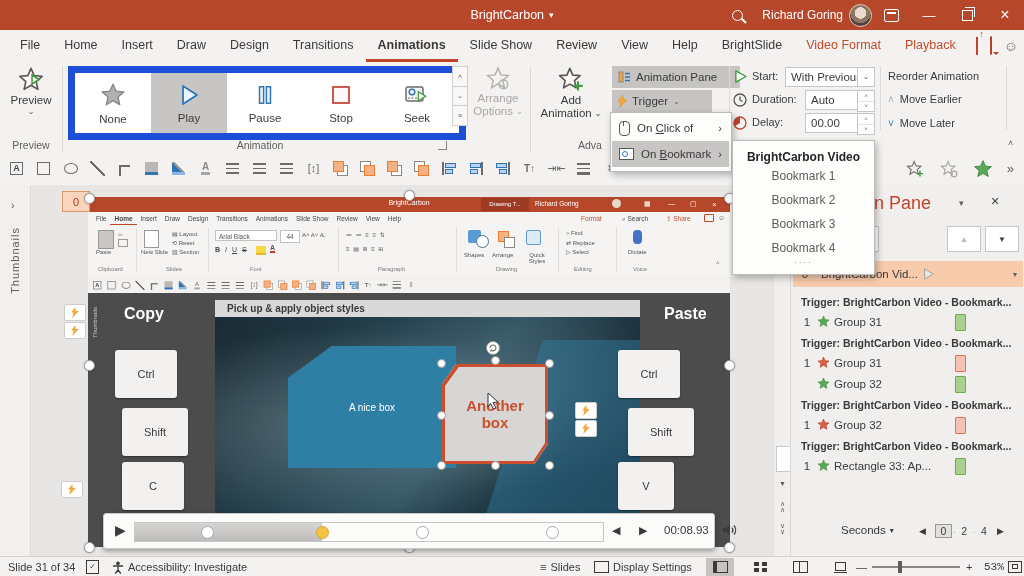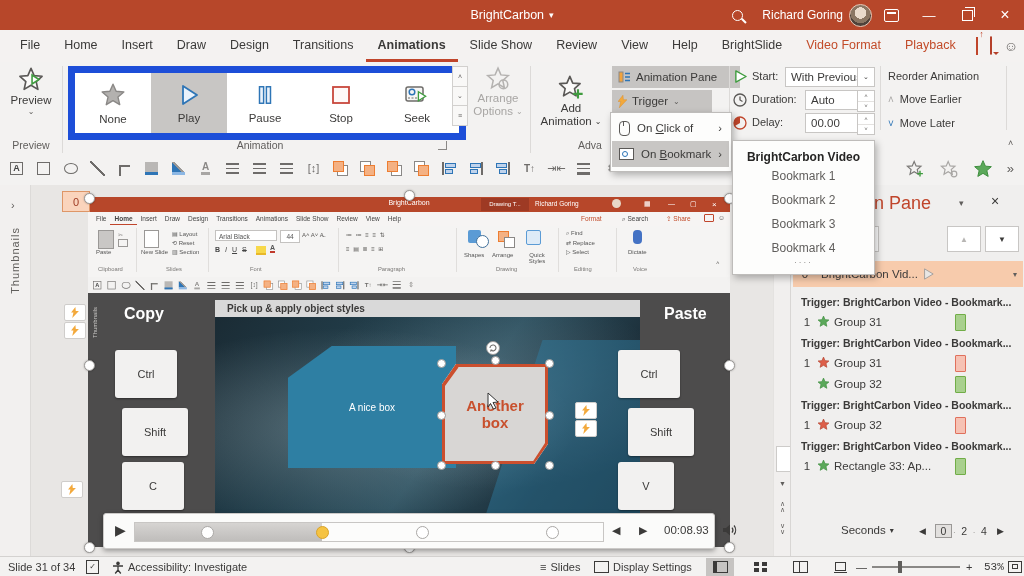--- a/index.html
+++ b/index.html
@@ -286,21 +286,21 @@
           <circle cx="17" cy="17" r="4" fill="none" stroke="#B4B2B0" stroke-width="1.4"></circle>
         </svg>
       <span class="cap">Arrange</span>
       <span class="cap flex" style="gap:3px;">
           <span>Options</span>
           <span style="font-size:8px;">⌄</span>
         </span>
     </div>
     <div class="rdiv" style="left:530px;"></div>
 
-    <div class="bigbtn" style="left:534px;top:12px;width:74px;">
+    <div class="bigbtn" style="left:534px;top:4px;width:74px;">
       <svg width="28" height="28" viewBox="0 0 24 24">
           <path d="M11 2l2.5 5.8 6.3.5-4.8 4.2 1.4 6.2-5.4-3.2-5.4 3.2 1.4-6.2L2.2 8.3l6.3-.5z" fill="#FBFAF9" stroke="#5A5856" stroke-width="1.4" stroke-linejoin="round"></path>
           <path d="M18 13v8M14 17h8" stroke="#3F9C3F" stroke-width="1.8"></path>
         </svg>
       <span class="cap">Add</span>
       <span class="cap flex" style="gap:3px;">
           <span>Animation</span>
           <span style="font-size:8px;">⌄</span>
         </span>
     </div>

